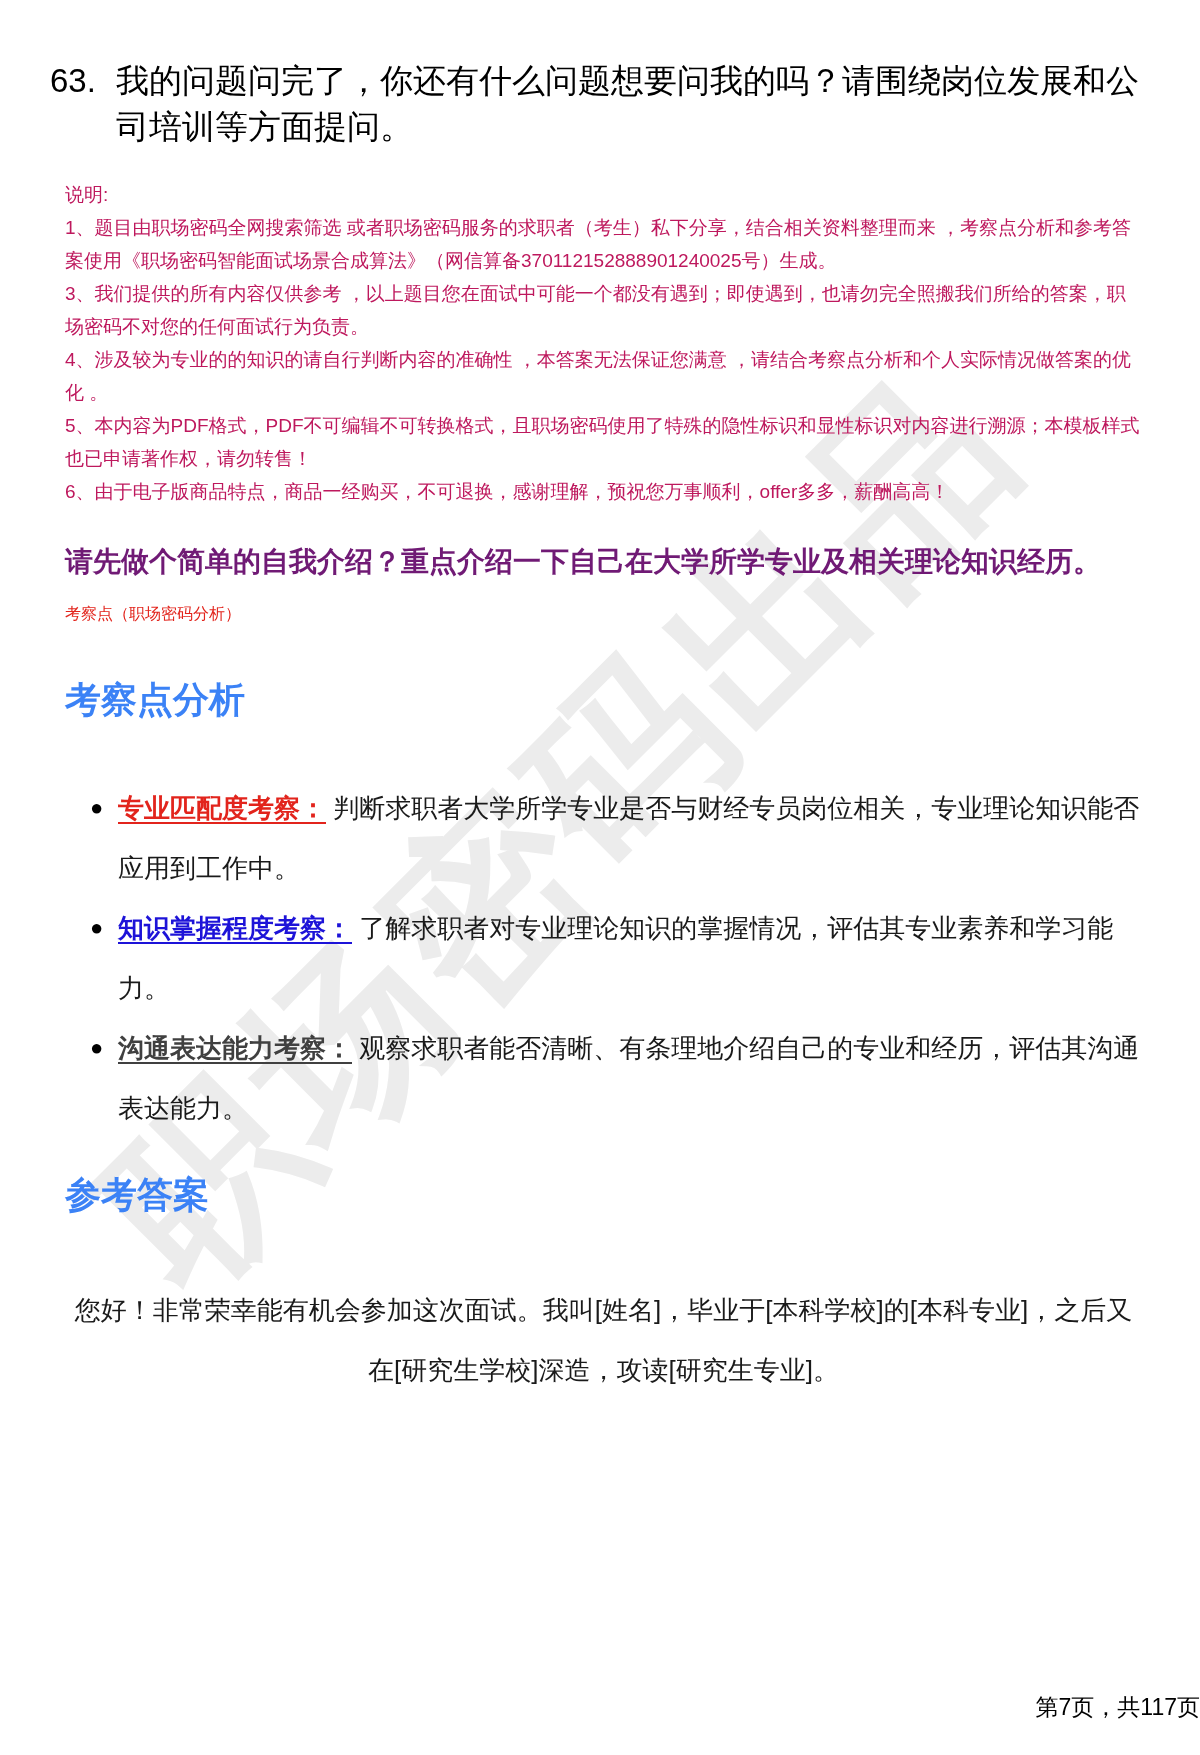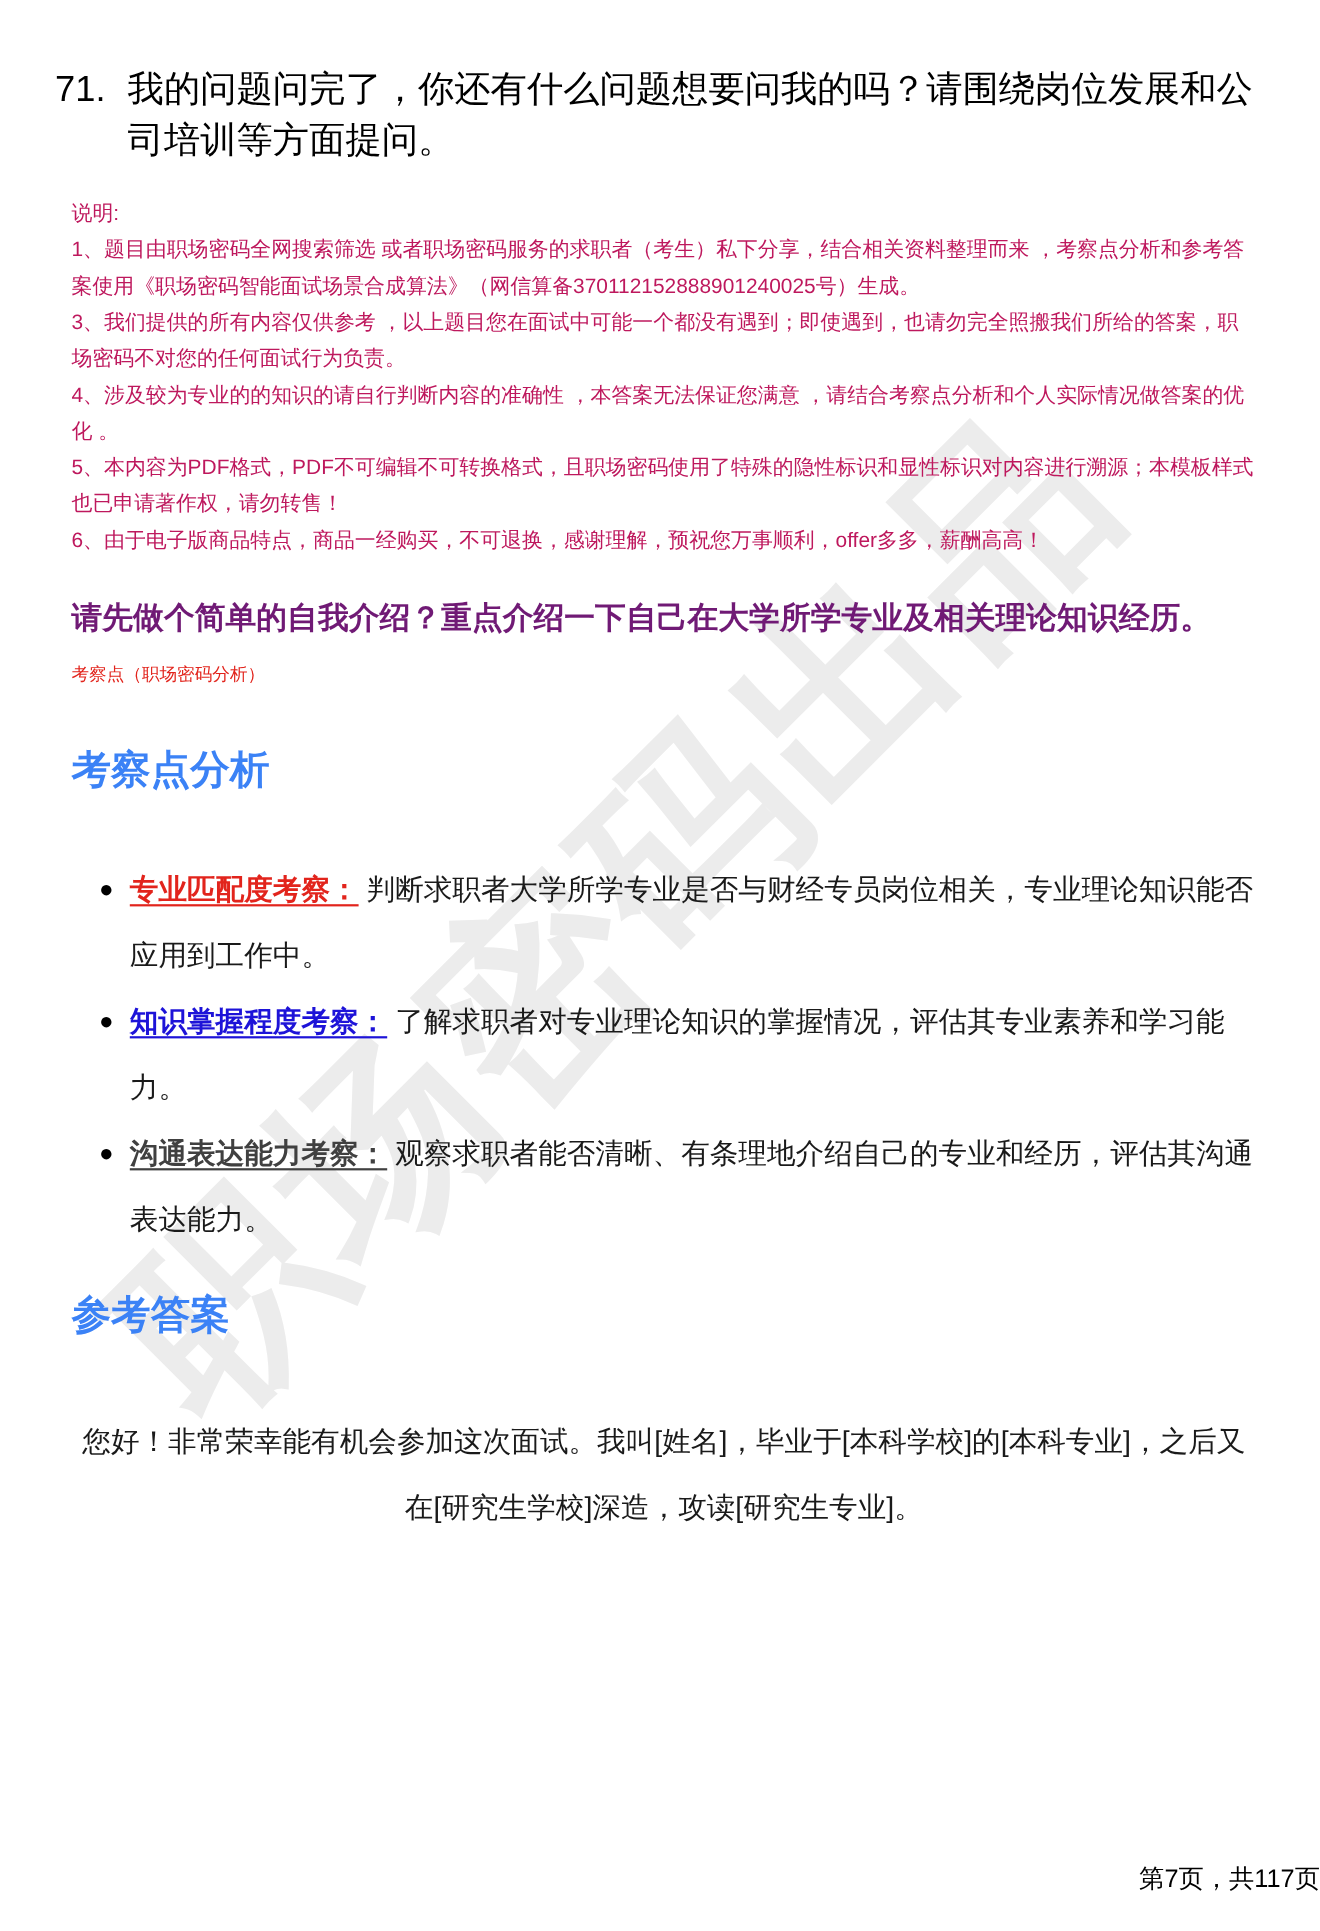--- a/index.html
+++ b/index.html
@@ -120,21 +120,21 @@
 </head>
 <body>
 
 <div class="page">
 
   <div class="watermark" style="color: rgb(236, 236, 236);">职场密码出品</div>
 
   <div class="content">
 
     <div class="title-row">
-      <span class="title-num">71.</span>
+      <span class="title-num">63.</span>
       <span class="title-text">我的问题问完了，你还有什么问题想要问我的吗？请围绕岗位发展和公司培训等方面提问。</span>
     </div>
 
     <div class="notes">
       <div>说明:</div>
       <div>1、题目由职场密码全网搜索筛选 或者职场密码服务的求职者（考生）私下分享，结合相关资料整理而来 ，考察点分析和参考答案使用《职场密码智能面试场景合成算法》（网信算备370112152888901240025号）生成。</div>
       <div>3、我们提供的所有内容仅供参考 ，以上题目您在面试中可能一个都没有遇到；即使遇到，也请勿完全照搬我们所给的答案，职场密码不对您的任何面试行为负责。</div>
       <div>4、涉及较为专业的的知识的请自行判断内容的准确性 ，本答案无法保证您满意 ，请结合考察点分析和个人实际情况做答案的优化 。</div>
       <div>5、本内容为PDF格式，PDF不可编辑不可转换格式，且职场密码使用了特殊的隐性标识和显性标识对内容进行溯源；本模板样式也已申请著作权，请勿转售！</div>
       <div>6、由于电子版商品特点，商品一经购买，不可退换，感谢理解，预祝您万事顺利，offer多多，薪酬高高！</div>

